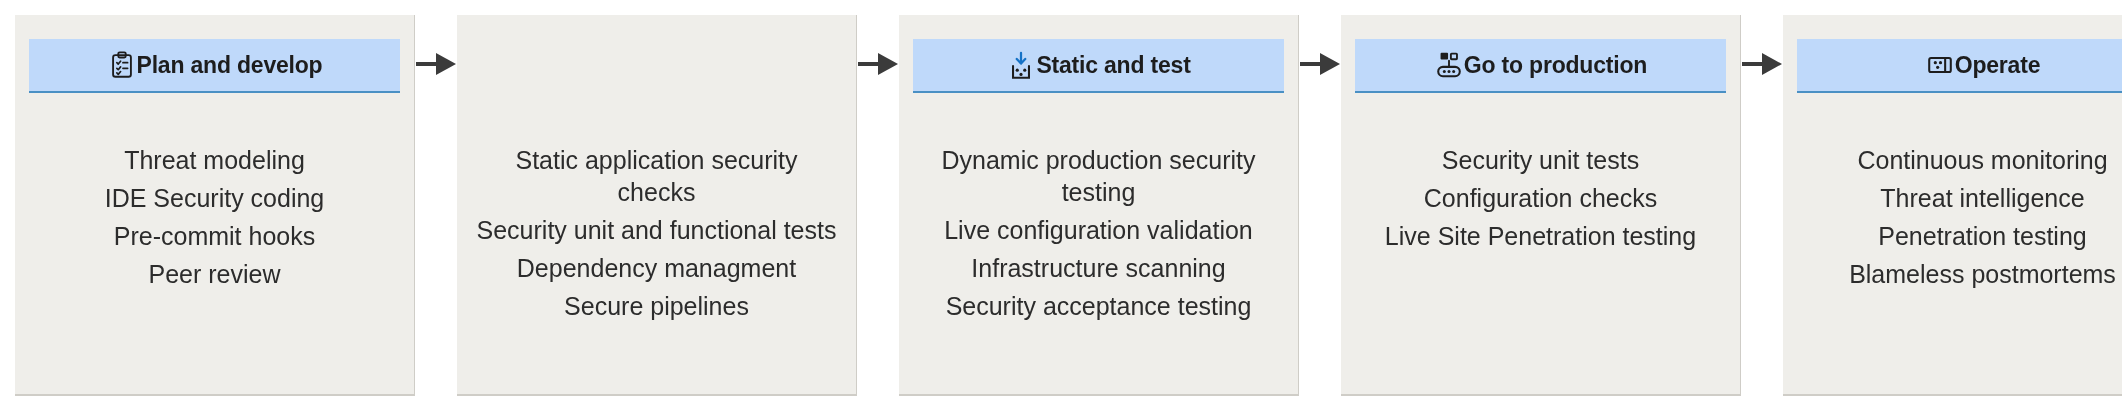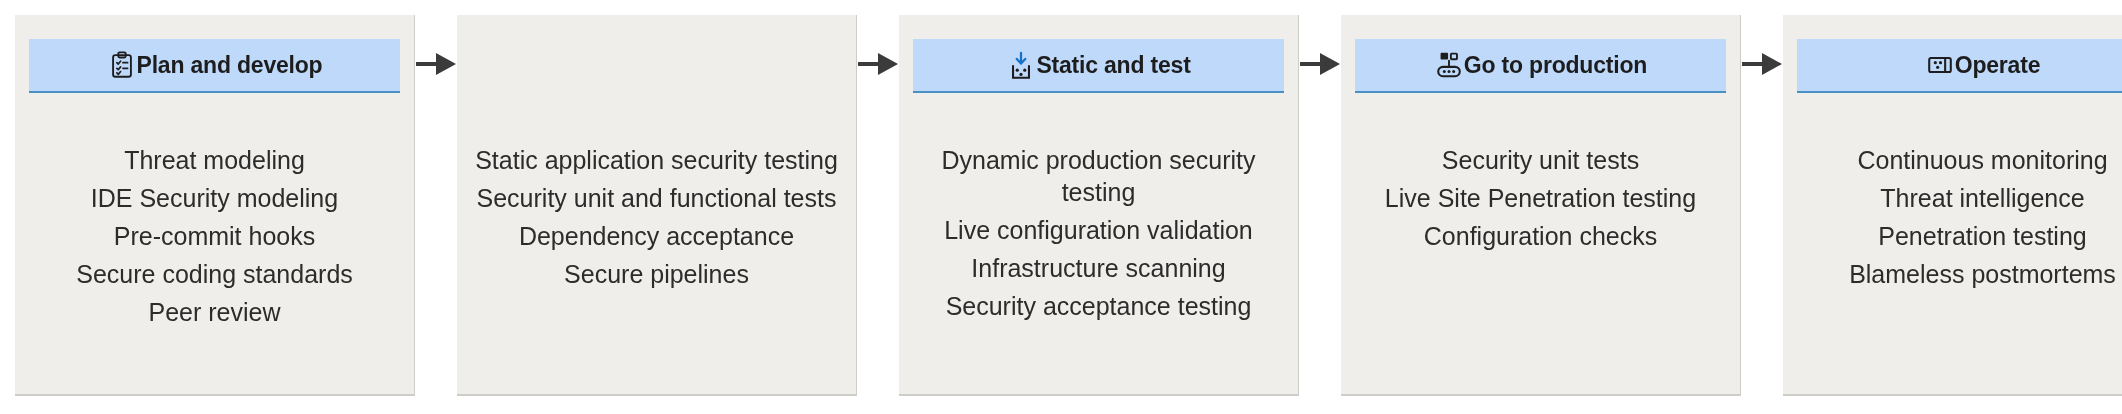--- a/index.html
+++ b/index.html
@@ -124,41 +124,40 @@
             <line x1="17" y1="13.5" x2="22" y2="13.5" stroke="#1d1d1d" stroke-width="1.8" stroke-linecap="round"></line>
             <path d="M10.5 19.5 L12 21 L14.5 18" fill="none" stroke="#1d1d1d" stroke-width="1.8" stroke-linecap="round" stroke-linejoin="round"></path>
             <line x1="17" y1="19.5" x2="22" y2="19.5" stroke="#1d1d1d" stroke-width="1.8" stroke-linecap="round"></line>
             <path d="M10.5 24.5 L12 26 L14.5 23" fill="none" stroke="#1d1d1d" stroke-width="1.8" stroke-linecap="round" stroke-linejoin="round"></path>
           </svg>
           <span class="hdr-title">Plan and develop</span>
         </div>
       </div>
       <div class="card-body">
         <p class="item">Threat modeling</p>
-        <p class="item">IDE Security modeling</p>
+        <p class="item">IDE Security coding</p>
         <p class="item">Pre-commit hooks</p>
-        <p class="item">Secure coding standards</p>
         <p class="item">Peer review</p>
       </div>
     </div>
   </div>
 
   <div class="arrow">
     <svg width="42" height="34" viewBox="0 0 42 34">
       <line x1="1" y1="17" x2="24" y2="17" stroke="#3b3b3b" stroke-width="4"></line>
       <polygon points="21,6 41,17 21,28" fill="#3b3b3b"></polygon>
     </svg>
   </div>
 
   <div class="stage-wrap">
     <div class="card">
       <div class="card-body">
-        <p class="item">Static application security testing</p>
+        <p class="item">Static application security checks</p>
         <p class="item">Security unit and functional tests</p>
-        <p class="item">Dependency acceptance</p>
+        <p class="item">Dependency managment</p>
         <p class="item">Secure pipelines</p>
       </div>
     </div>
   </div>
 
   <div class="arrow">
     <svg width="42" height="34" viewBox="0 0 42 34">
       <line x1="1" y1="17" x2="24" y2="17" stroke="#3b3b3b" stroke-width="4"></line>
       <polygon points="21,6 41,17 21,28" fill="#3b3b3b"></polygon>
     </svg>
@@ -206,22 +205,22 @@
             <rect x="4.5" y="18" width="23" height="10" rx="5" fill="none" stroke="#1d1d1d" stroke-width="2.2"></rect>
             <circle cx="11" cy="23" r="1.6" fill="#1d1d1d"></circle>
             <circle cx="16" cy="23" r="1.6" fill="#1d1d1d"></circle>
             <circle cx="21" cy="23" r="1.6" fill="#1d1d1d"></circle>
           </svg>
           <span class="hdr-title">Go to production</span>
         </div>
       </div>
       <div class="card-body">
         <p class="item">Security unit tests</p>
+        <p class="item">Configuration checks</p>
         <p class="item">Live Site Penetration testing</p>
-        <p class="item">Configuration checks</p>
       </div>
     </div>
   </div>
 
   <div class="arrow">
     <svg width="42" height="34" viewBox="0 0 42 34">
       <line x1="1" y1="17" x2="24" y2="17" stroke="#3b3b3b" stroke-width="4"></line>
       <polygon points="21,6 41,17 21,28" fill="#3b3b3b"></polygon>
     </svg>
   </div>

